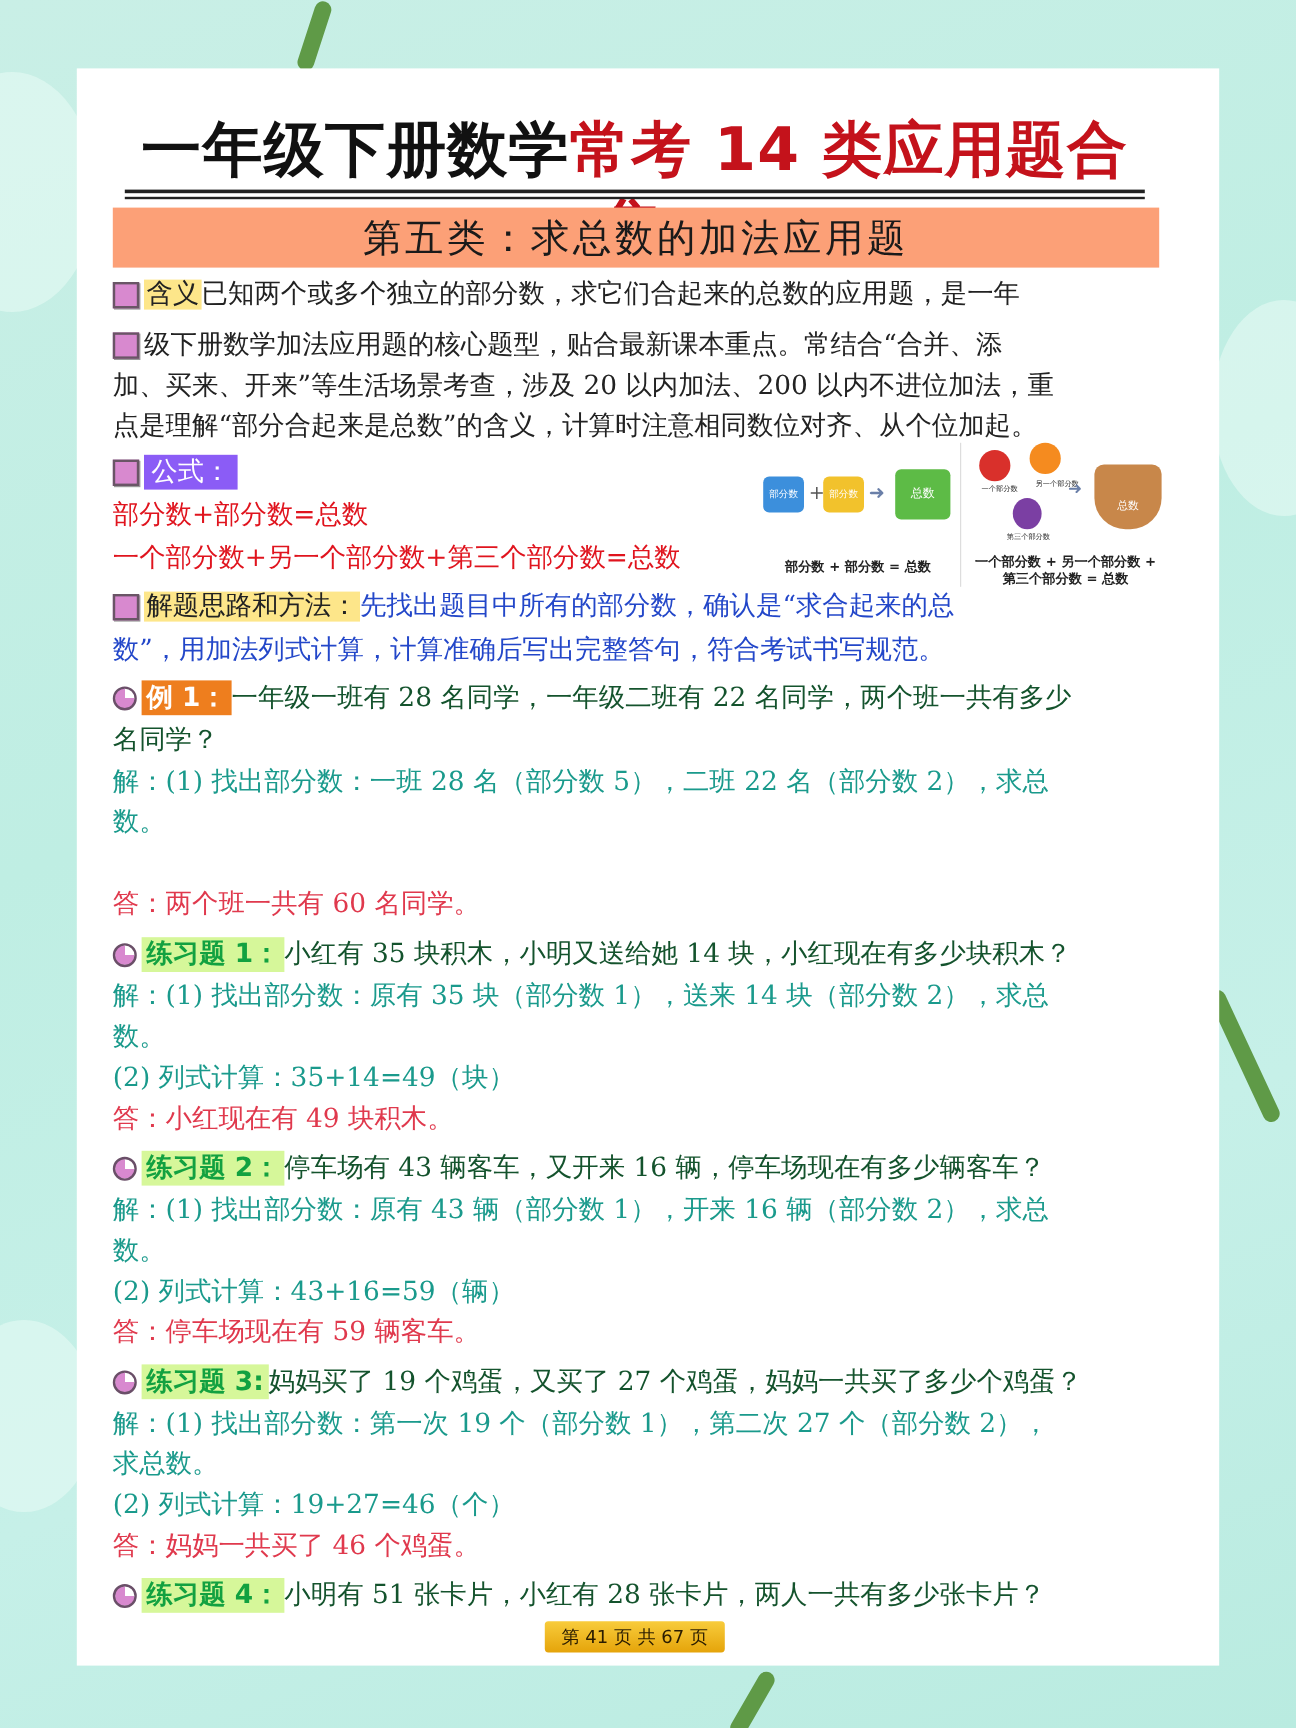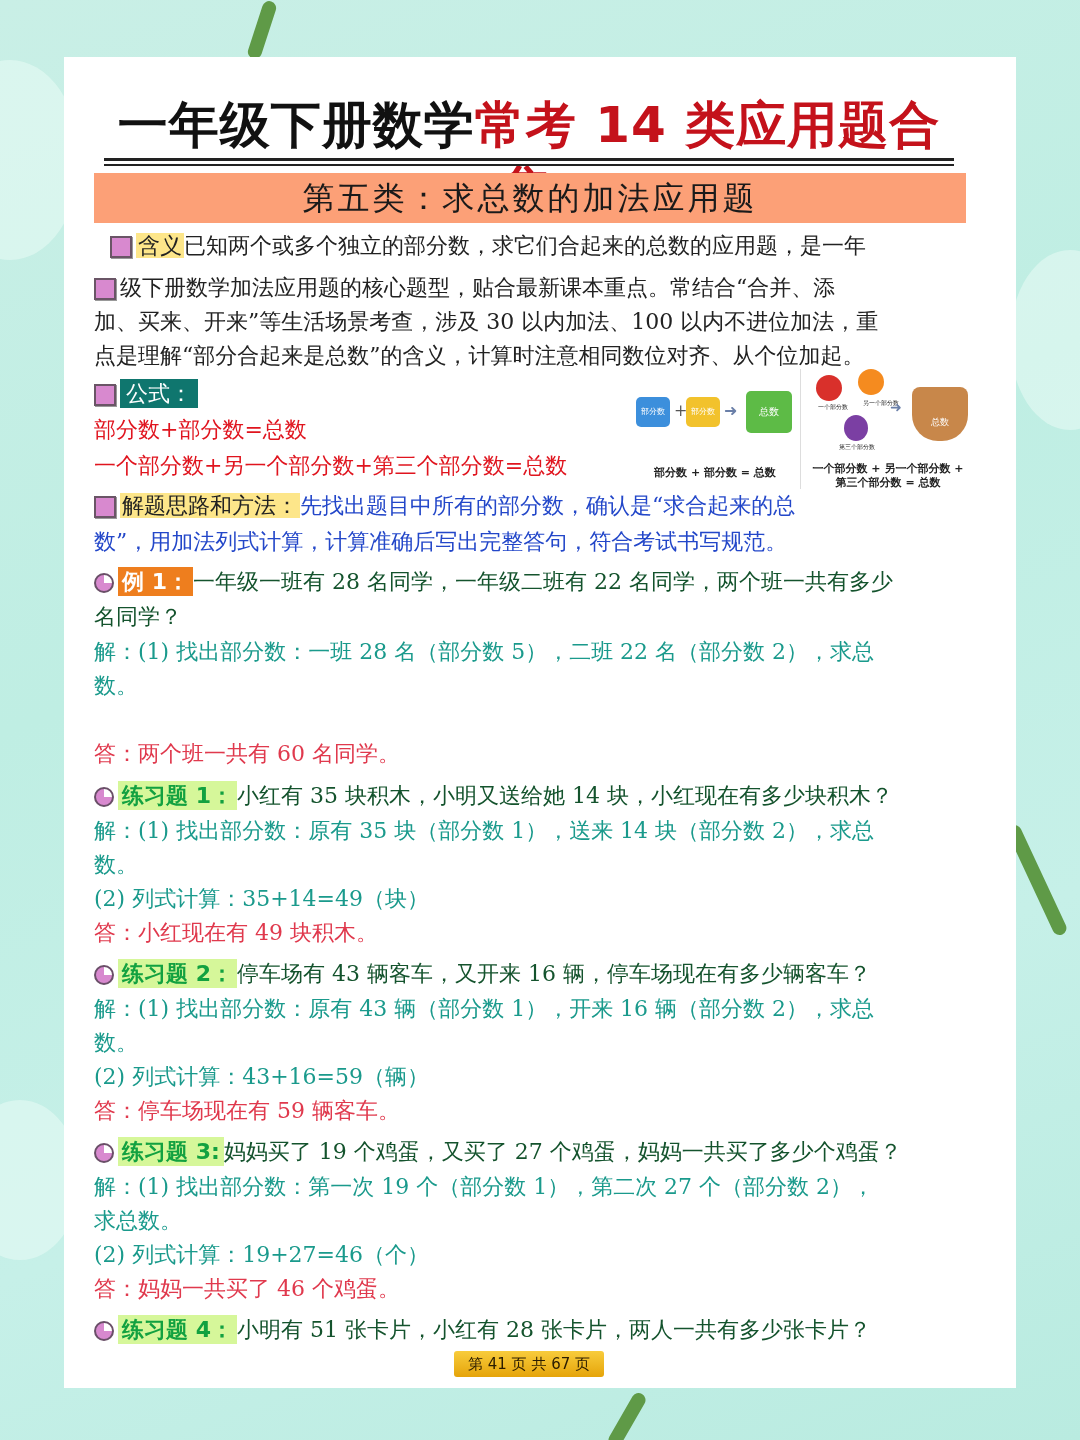--- a/index.html
+++ b/index.html
@@ -28,21 +28,21 @@
     background:#fca077; text-align:center; font-size:32px; line-height:50px; color:#1a1a1a;
     letter-spacing:3px;
   }
   .sq { display:inline-block; width:18px; height:18px; background:#d889cf; border:2px solid #6a5566;
     box-shadow:1px 1px 0 #999; vertical-align:middle; margin-right:4px; }
   .pie { display:inline-block; width:20px; height:20px; border-radius:50%;
     background:conic-gradient(#fff 0deg 90deg, #d889cf 90deg 360deg);
     border:2px solid #6a4f68; vertical-align:middle; margin-right:4px; box-sizing:border-box; }
   .row { position:absolute; left:30px; width:880px; font-size:22px; line-height:34px; color:#222; }
   .hl-yellow { background:#fde68a; padding:0 2px; }
-  .hl-red { background:#0f766e; color:#fff; padding:2px 6px; }
+  .hl-red { background:#8b5cf6; color:#fff; padding:2px 6px; }
   .hl-orange { background:#ee7e1e; color:#fff; padding:2px 4px; font-family:"DejaVu Sans",sans-serif; font-weight:bold;margin-top:18px; }
   .hl-green { background:#d6f79a; color:#12a140; padding:2px 4px; font-family:"DejaVu Sans",sans-serif; font-weight:bold; }
   .red-text { color:#e0141e; }
   .blue-text { color:#2347c9; }
   .teal { color:#1a9a8c; }
   .ans { color:#e0394d; }
   .black { color:#14532d; }
   .illus { position:absolute; left:568px; top:310px; width:340px; height:128px; }
   .illus-divider { position:absolute; left:168px; top:2px; width:1px; height:120px; background:#ddd; }
   .piece { position:absolute; width:34px; height:30px; border-radius:5px; font-size:8px; color:#fff;
@@ -70,27 +70,27 @@
 
 <div class="panel">
 
   <div class="title">
     <span class="black">一年级下册数学</span><span class="red">常考 14 类应用题合集</span>
   </div>
   <div class="title-rule"></div>
 
   <div class="section-banner">第五类：求总数的加法应用题</div>
 
-  <div class="row" style="top:172px;margin-left:16px;">
+  <div class="row" style="top:172px;">
     <span class="sq"></span><span class="hl-yellow">含义</span><span>已知两个或多个独立的部分数，求它们合起来的总数的应用题，是一年</span>
   </div>
   <div class="row" style="top:214px;">
     <span class="sq"></span><span>级下册数学加法应用题的核心题型，贴合最新课本重点。常结合“合并、添</span>
   </div>
-  <div class="row" style="top:248px;">加、买来、开来”等生活场景考查，涉及 30 以内加法、100 以内不进位加法，重</div>
+  <div class="row" style="top:248px;">加、买来、开来”等生活场景考查，涉及 20 以内加法、200 以内不进位加法，重</div>
   <div class="row" style="top:282px;">点是理解“部分合起来是总数”的含义，计算时注意相同数位对齐、从个位加起。</div>
 
   <div class="row" style="top:320px;">
     <span class="sq"></span><span class="hl-red">公式：</span>
   </div>
   <div class="row red-text" style="top:392px;">一个部分数+另一个部分数+第三个部分数=总数</div>
   <div class="row red-text" style="top:356px;">部分数+部分数=总数</div>
 
   <div class="illus">
     <div class="piece" style="left:4px; top:30px; background:#3c8fdc;">部分数</div>

